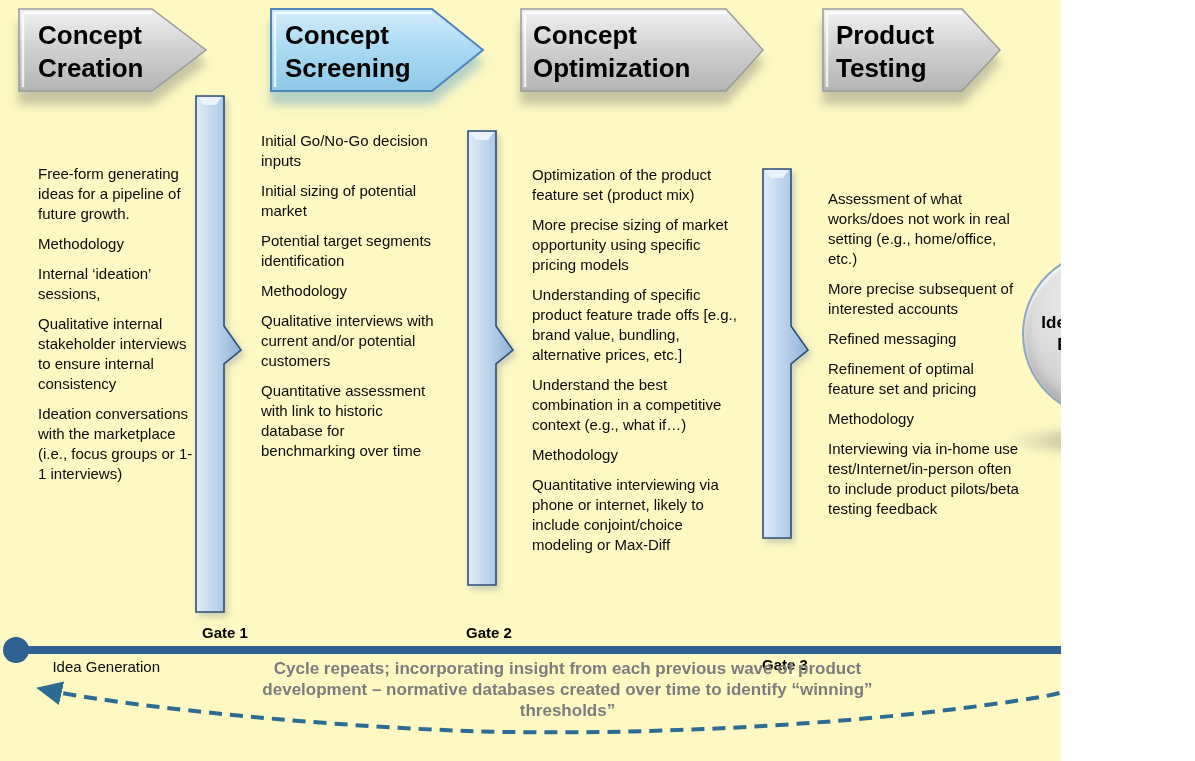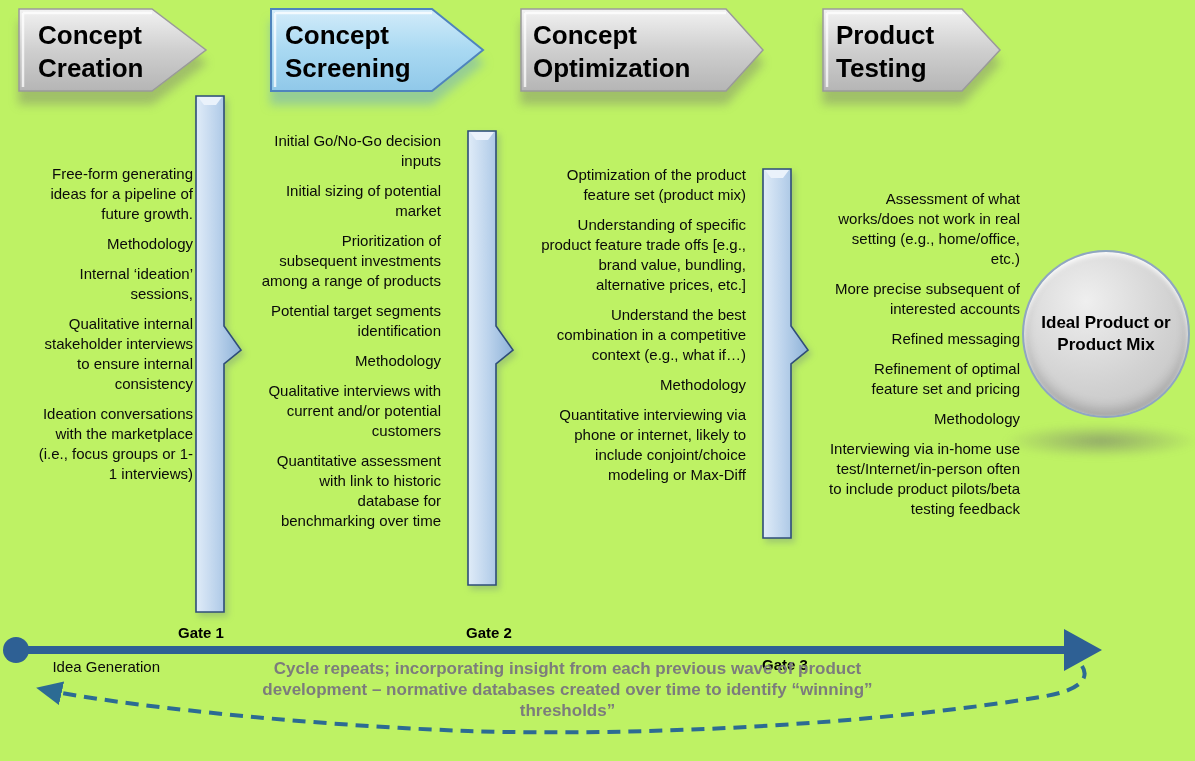--- a/index.html
+++ b/index.html
@@ -1,33 +1,33 @@
 <!DOCTYPE html>
 <html><head>
 <meta charset="utf-8">
 <style>
   html,body{margin:0;padding:0;background:#fff;}
   .canvas{
-    position:relative;width:1195px;height:761px;background:#bef264;overflow:hidden;
+    position:relative;width:1061px;height:761px;background:#fef9c3;overflow:hidden;
     font-family:"Liberation Sans","DejaVu Sans",sans-serif;color:#000;
   }
   .abs{position:absolute;}
   
   .arrow-svg{position:absolute;}
   .arrow-svg.gray{filter:drop-shadow(0 13px 5px rgba(110,110,110,.38));}
   .arrow-svg.blue{filter:drop-shadow(0 13px 5px rgba(110,170,195,.5));}
   .phase-label{
     position:absolute;font-size:26px;font-weight:bold;line-height:33px;color:#000;
     white-space:pre-line;letter-spacing:0px;
   }
   
   .gate-svg{position:absolute;filter:drop-shadow(3px 4px 3px rgba(90,110,140,.30));}
   
   .col{position:absolute;font-size:15px;line-height:20px;color:#0a0a0a;}
-  .col p{margin:0 0 10px 0;text-align:right;}
+  .col p{margin:0 0 10px 0;}
   .col p.methodology{}
   
   .outcome-circle{
     position:absolute;left:1022px;top:250px;width:164px;height:164px;border-radius:50%;
     background:radial-gradient(circle at 38% 30%, #efefef 0%, #d2d2d2 55%, #bdbdbd 100%);
     border:2px solid #8fa6c1;
     box-shadow:inset 0 3px 5px rgba(255,255,255,.95), inset 0 -7px 12px rgba(0,0,0,.18);
     display:flex;align-items:center;justify-content:center;text-align:center;
   }
   .outcome-circle .lbl{font-size:17px;font-weight:bold;line-height:22px;width:138px;}
@@ -117,29 +117,29 @@
     <p>Free-form generating ideas for a pipeline of future growth.</p>
     <p class="methodology">Methodology</p>
     <p>Internal ‘ideation’ sessions,</p>
     <p>Qualitative internal stakeholder interviews to ensure internal consistency</p>
     <p>Ideation conversations with the marketplace (i.e., focus groups or 1-1 interviews)</p>
   </div>
 
   <div class="col" style="left:261px;top:131px;width:180px">
     <p>Initial Go/No-Go decision inputs</p>
     <p>Initial sizing of potential market</p>
-    <p>Prioritization of subsequent investments among a range of products</p>
     <p>Potential target segments identification</p>
     <p class="methodology">Methodology</p>
     <p>Qualitative interviews with current and/or potential customers</p>
     <p>Quantitative assessment with link to historic database for benchmarking over time</p>
   </div>
 
   <div class="col" style="left:532px;top:165px;width:214px">
     <p>Optimization of the product feature set (product mix)</p>
+    <p>More precise sizing of market opportunity using specific pricing models</p>
     <p>Understanding of specific product feature trade offs [e.g., brand value, bundling, alternative prices, etc.]</p>
     <p>Understand the best combination in a competitive context (e.g., what if…)</p>
     <p class="methodology">Methodology</p>
     <p>Quantitative interviewing via phone or internet, likely to include conjoint/choice modeling or Max-Diff</p>
   </div>
 
   <div class="col" style="left:828px;top:189px;width:192px">
     <p>Assessment of what works/does not work in real setting (e.g., home/office, etc.)</p>
     <p>More precise subsequent of interested accounts</p>
     <p>Refined messaging</p>
@@ -153,21 +153,21 @@
     <div class="lbl">Ideal Product or Product Mix</div>
   </div>
 
   <svg class="abs" style="left:0;top:600px" width="1195" height="161">
     <line x1="16" y1="50" x2="1070" y2="50" stroke="#2e6094" stroke-width="8"></line>
     <circle cx="16" cy="50" r="13" fill="#2e6094"></circle>
     <polygon points="1064,29 1102,50 1064,71" fill="#2e6094"></polygon>
     <path d="M1082,66 C1090,78 1080,90 1046,96 C888,123 648,137 468,131 C298,125 110,104 42,89" fill="none" stroke="#2c6b93" stroke-width="4" stroke-dasharray="13 8" marker-end="url(#dashArrow)"></path>
   </svg>
 
-  <div class="gate-label" style="left:156px;top:624px">Gate 1</div>
+  <div class="gate-label" style="left:180px;top:624px">Gate 1</div>
   <div class="gate-label" style="left:444px;top:624px">Gate 2</div>
   <div class="gate-label" style="left:740px;top:656px">Gate 3</div>
 
   <div class="tl-label" style="left:48px;top:656px;width:112px">Idea Generation</div>
 
   <div class="cycle-note">Cycle repeats; incorporating insight from each previous wave of product development – normative databases created over time to identify “winning” thresholds”</div>
 
 </div>
 
 </body></html>

